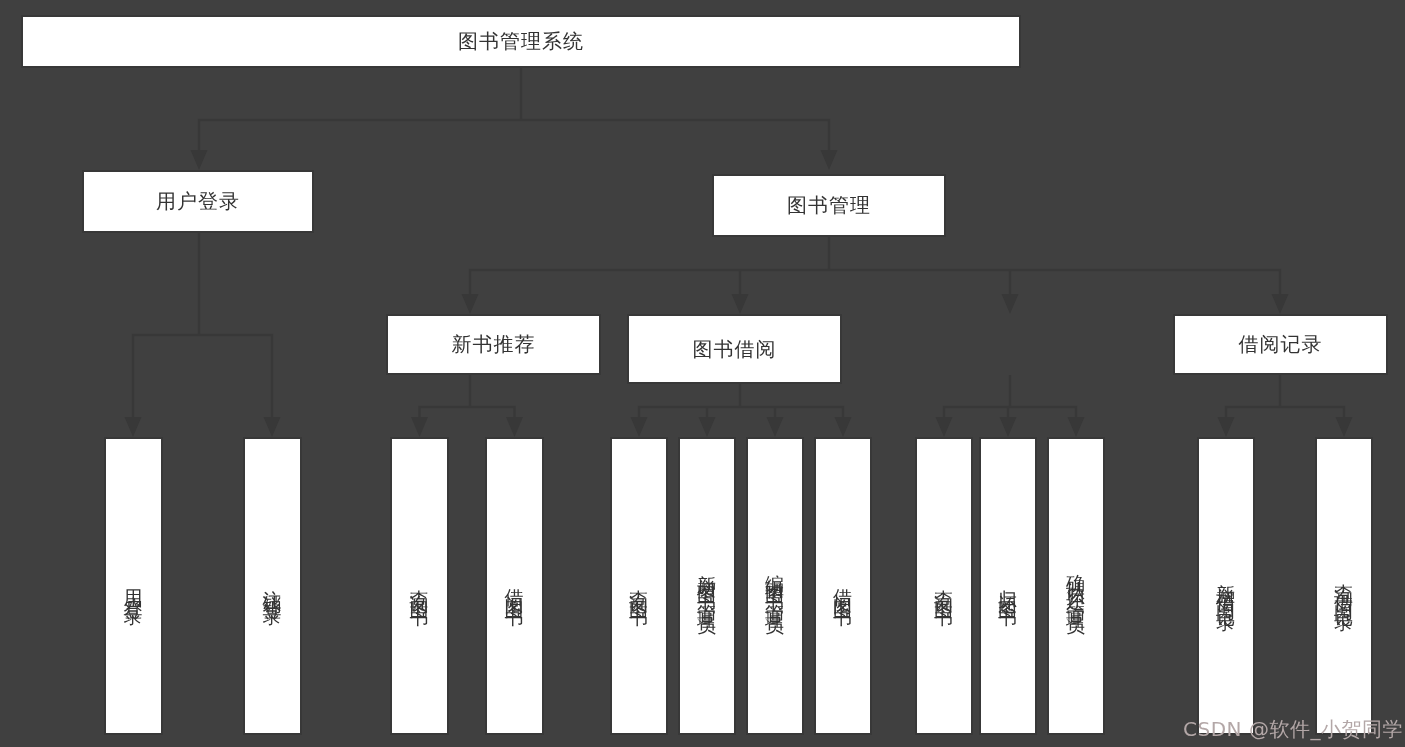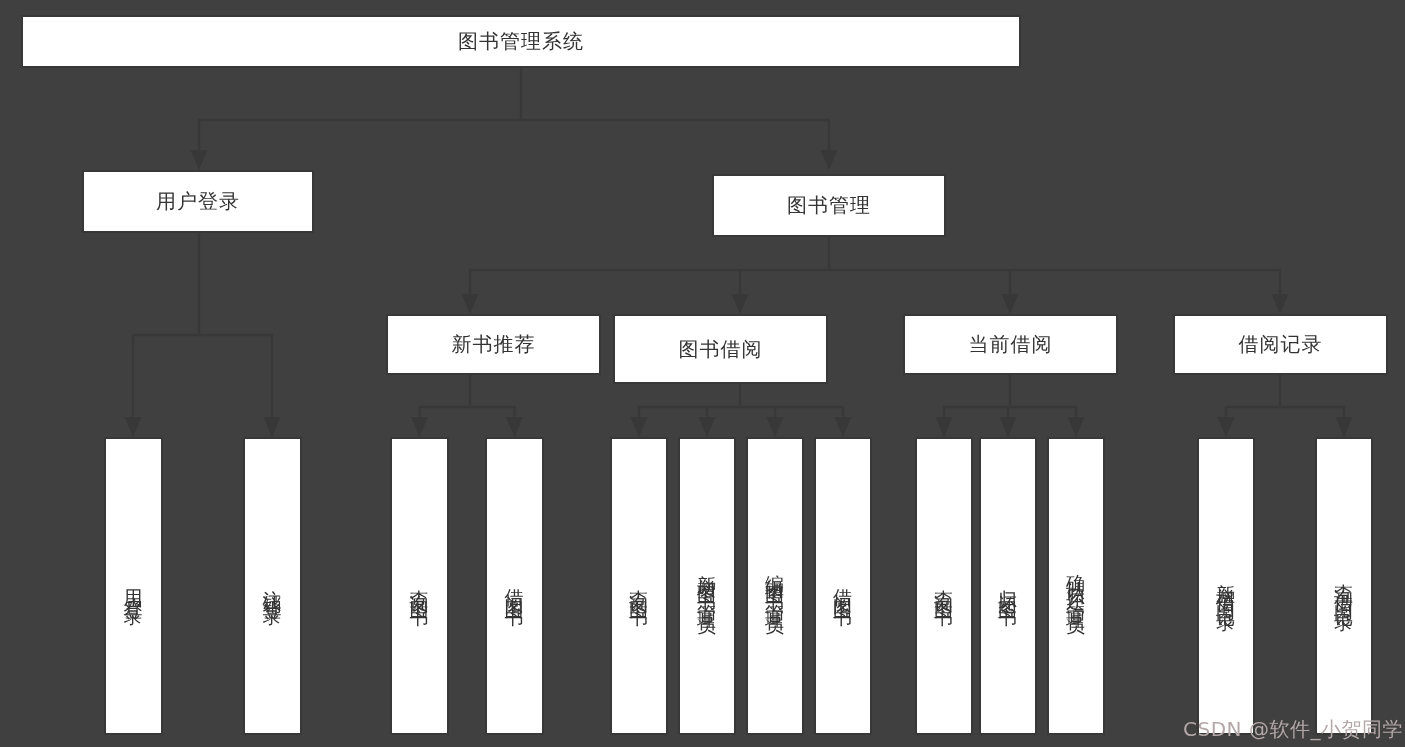--- a/index.html
+++ b/index.html
@@ -97,22 +97,21 @@
       <polygon points="1335.5,417 1352.5,417 1344,437"></polygon>
     </g>
   </svg>
 
   <div class="hbox" style="left:21px; top:15px; width:1000px; height:53px;">图书管理系统</div>
 
   <div class="hbox" style="left:82px; top:170px; width:232px; height:63px;">用户登录</div>
   <div class="hbox" style="left:712px; top:174px; width:234px; height:63px;">图书管理</div>
 
   <div class="hbox" style="left:363px; top:314px; width:215px; height:61px;margin-left:23px;">新书推荐</div>
-  <div class="hbox" style="left:613px; top:314px; width:215px; height:70px;">图书借阅</div>
-  <div class="hbox" style="left:903px; top:314px; width:215px; height:61px;">当前借阅</div>
+  <div class="hbox" style="left:627px; top:314px; width:215px; height:70px;">图书借阅</div>
   <div class="hbox" style="left:1173px; top:314px; width:215px; height:61px;text-align:center;">借阅记录</div>
 
   <div class="vbox" style="left:104px; top:437px; width:59px; height:298px;">用户登录</div>
   <div class="vbox" style="left:243px; top:437px; width:59px; height:298px;">注销登录</div>
 
   <div class="vbox" style="left:390px; top:437px; width:59px; height:298px;">查询图书</div>
   <div class="vbox" style="left:485px; top:437px; width:59px; height:298px;">借阅图书</div>
 
   <div class="vbox" style="left:610px; top:437px; width:58px; height:298px;">查询图书</div>
   <div class="vbox" style="left:678px; top:437px; width:58px; height:298px;">新增图书（管理员）</div>

